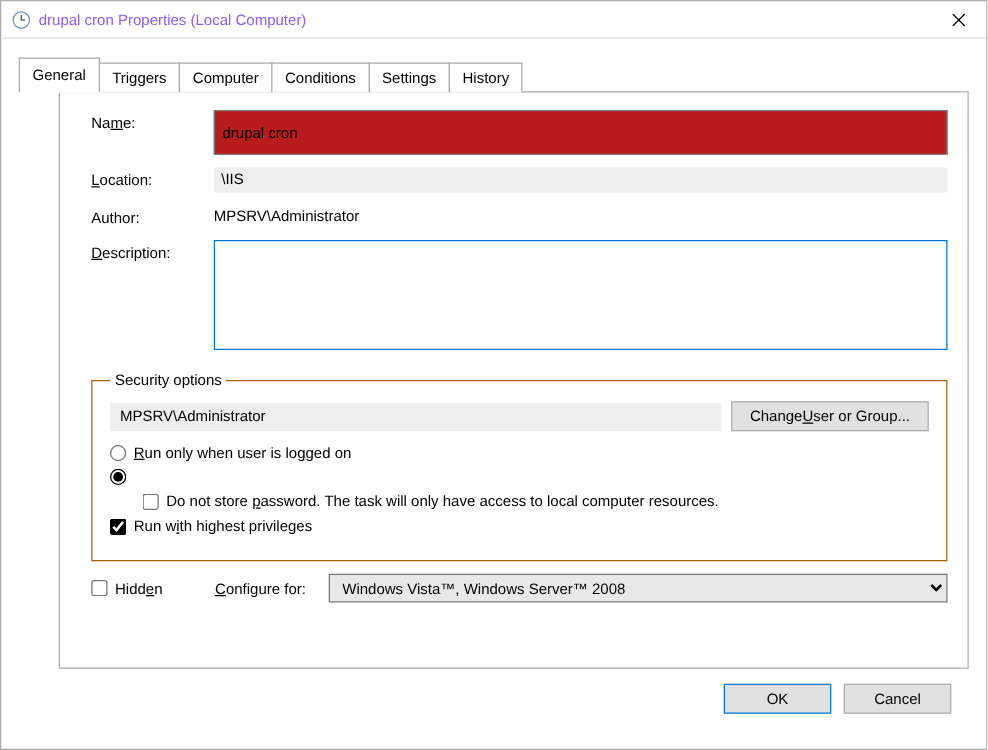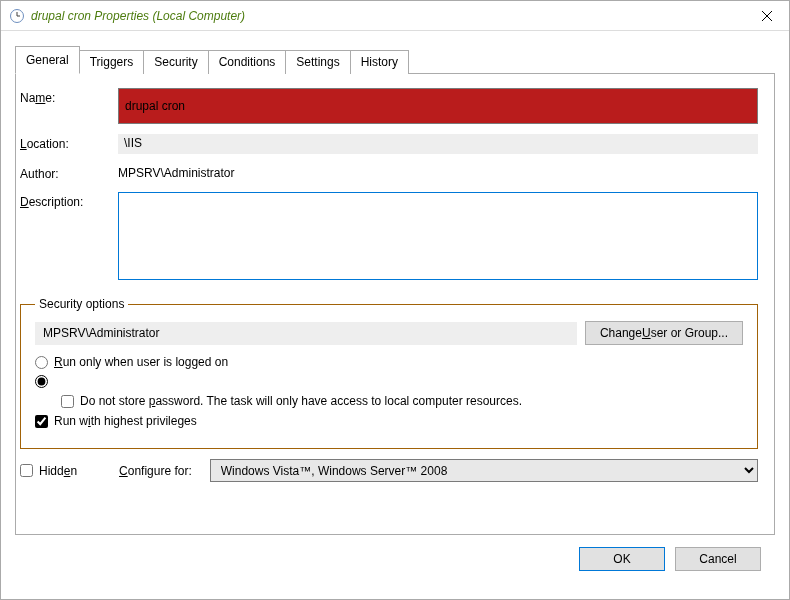--- a/index.html
+++ b/index.html
@@ -1,27 +1,27 @@
 <!DOCTYPE html>
 <html><head>
 <meta charset="utf-8">
 <style>
   * { box-sizing: border-box; font-family: "Segoe UI", Tahoma, sans-serif; font-size: 12px; }
   body { margin: 0; background: #fff; }
   .window { width: 790px; height: 600px; border: 1px solid #aaa; background: #fff; display: flex; flex-direction: column; }
   .titlebar { height: 30px; display: flex; align-items: center; padding: 0 0 0 8px; border-bottom: 1px solid #ddd; }
   .titlebar-icon { width: 16px; height: 16px; margin-right: 6px; }
-  .titlebar-text { flex: 1; color: #4d7c0f; font-style: italic; }
+  .titlebar-text { flex: 1; color: #8b5cf6; }
   .titlebar-close { width: 45px; height: 29px; display: flex; align-items: center; justify-content: center; cursor: default; }
   .body { flex: 1; padding: 14px 14px 14px 14px; display: flex; flex-direction: column; }
   .tabs { display: flex; align-items: flex-end; position: relative; top: 1px; z-index: 2; }
   .tab { padding: 4px 10px 5px 10px; border: 1px solid #ababab; border-bottom: none; background: #fff; margin-right: 0; cursor: default; position: relative; color: #000; }
   .tab + .tab { margin-left: -1px; }
   .tab.active { padding-top: 6px; padding-bottom: 6px; border-bottom: 1px solid #fff; z-index: 3; }
-  .tab-panel { border: 1px solid #ababab; background: #fff; padding: 14px 16px 16px 4px; flex: 1; display: flex; flex-direction: column; position: relative; z-index: 1;}
+  .tab-panel { border: 1px solid #ababab; background: #fff; padding: 14px 16px 16px 25px; flex: 1; display: flex; flex-direction: column; position: relative; z-index: 1; margin-left: 32px;}
   .row { display: flex; align-items: flex-start; margin-bottom: 10px; }
   .row-label { width: 98px; color: #000; padding-top: 3px; }
   .row-value { flex: 1; }
   .text-input { width: 100%; height: 36px; padding: 2px 6px; border: 1px solid #7a7a7a; background: #b91c1c; }
   .text-input-ro { width: 100%; height: 20px; padding: 2px 6px; border: none; background: #eee; color: #000; }
   .text-plain { padding: 2px 0; color: #000; }
   .textarea { width: 100%; height: 88px; border: 1px solid #0078d7; padding: 4px 6px; resize: none; outline: none; }
   fieldset.group { border: 1px solid #a16207; margin: 4px 0 10px 0; padding: 10px 14px 14px 14px; }
   fieldset.group legend { padding: 0 4px; color: #000; }
   .sec-text { margin: 4px 0 8px 0; color: #000; }
@@ -57,21 +57,21 @@
           <line x1="0" y1="0" x2="10" y2="10" stroke="#000" stroke-width="1"></line>
           <line x1="10" y1="0" x2="0" y2="10" stroke="#000" stroke-width="1"></line>
         </svg>
     </div>
   </div>
 
   <div class="body">
     <div class="tabs">
       <div class="tab active">General</div>
       <div class="tab">Triggers</div>
-      <div class="tab">Security</div>
+      <div class="tab">Computer</div>
       <div class="tab">Conditions</div>
       <div class="tab">Settings</div>
       <div class="tab">History</div>
     </div>
 
     <div class="tab-panel">
       <div class="row">
         <div class="row-label"><span>Na</span><span class="u">m</span><span>e:</span></div>
         <div class="row-value"><input type="text" class="text-input" value="drupal cron" style=""></div>
       </div>

